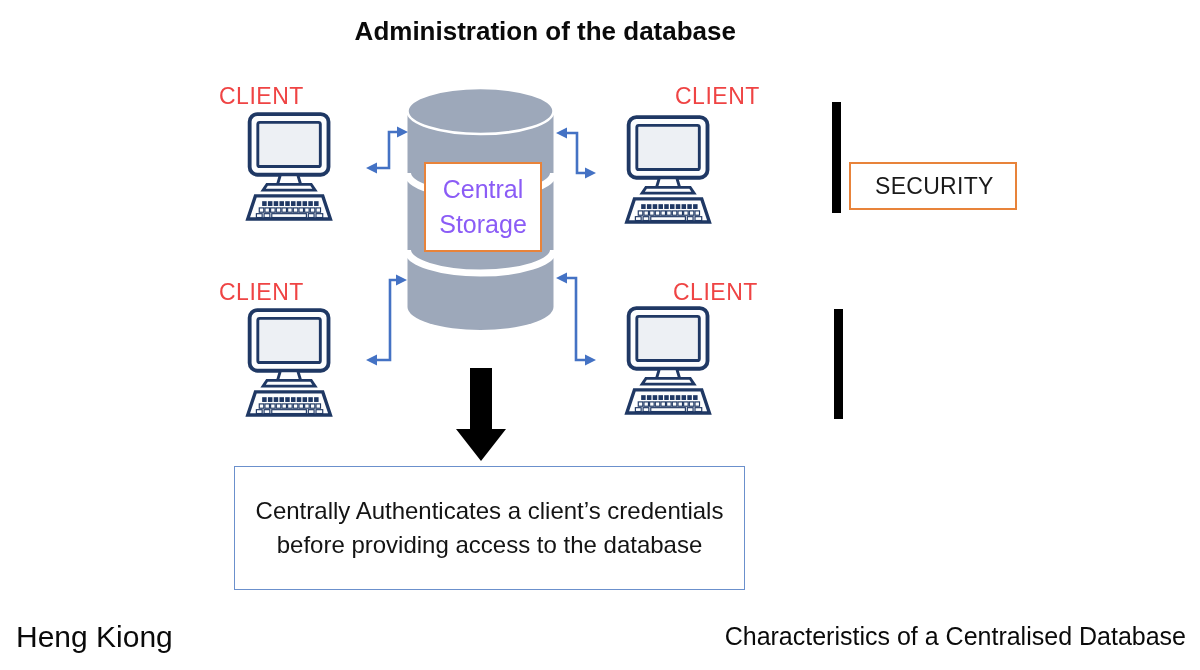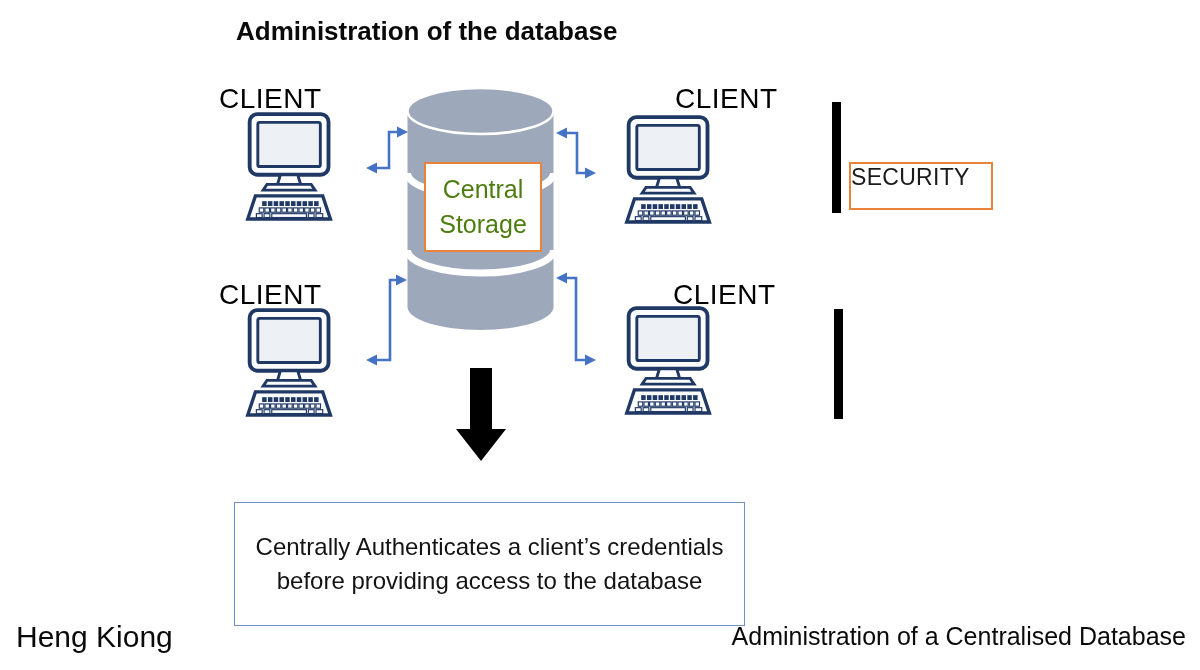--- a/index.html
+++ b/index.html
@@ -2,56 +2,56 @@
 <html style="--cylinder-gray: #9DA8BA; --arrow-blue: #4472C4; --accent-orange: #E8833A; --summary-border-blue: #6B90CC; --computer-navy: #1F3864; --bar-black: #000000;"><head>
 <meta charset="utf-8">
 <style>
   html,body{margin:0;padding:0;background:#fff;}
   .slide{
     position:relative;width:1200px;height:670px;background:#fff;overflow:hidden;
     font-family:"Liberation Sans",sans-serif;color:#111;
   }
   .abs{position:absolute;}
   .slide-title{
-    left:236px;top:16px;width:500px;text-align:left;
+    left:236px;top:16px;width:500px;text-align:right;
     font-size:26px;font-weight:bold;color:#0a0a0a;
   }
-  .client-label{font-size:28px;color:#000000;letter-spacing:.5px;}
+  .client-label{font-size:23px;color:#ef4444;letter-spacing:.5px;}
   .diagram-canvas{position:absolute;left:0;top:0;pointer-events:none;}
   .cyl-body{fill:var(--cylinder-gray,#9DA8BA);}
   .cyl-top{fill:var(--cylinder-gray,#9DA8BA);stroke:#fff;stroke-width:2.5;}
   .sep{stroke:#fff;stroke-width:7;fill:none;}
   .conn{stroke:var(--arrow-blue,#4472C4);stroke-width:2.6;fill:none;}
   .arrowhead{fill:var(--arrow-blue,#4472C4);}
   .black-arrow{fill:var(--bar-black,#000);}
   .pc-fill{fill:#FCFDFE;}
   .pc-line{stroke:var(--computer-navy,#1F3864);}
   .pc-key{fill:var(--computer-navy,#1F3864);}
   .pc-keyline{fill:none;stroke:var(--computer-navy,#1F3864);stroke-width:1.2;}
   .central-storage-box{
     left:424px;top:162px;width:114px;height:86px;background:#fff;
     border:2px solid var(--accent-orange,#E8833A);
     display:flex;align-items:center;justify-content:center;text-align:center;
-    font-size:25px;line-height:1.42;color:#4d7c0f;
+    font-size:25px;line-height:1.42;color:#8b5cf6;
   }
   .side-bar{background:var(--bar-black,#000);width:9px;}
   .security-bar{left:832px;top:102px;height:111px;}
   .reliability-bar{left:834px;top:309px;height:110px;}
   .side-box{
     background:#fff;border:2px solid var(--accent-orange,#E8833A);
-    display:flex;padding-left:0;
+    display:flex;align-items:center;padding-left:24px;
     font-size:23px;color:#1a1a1a;letter-spacing:.3px;
   }
   .security-box{left:849px;top:162px;width:140px;height:44px;}
   .reliability-box{left:849px;top:366px;width:166px;height:45px;}
   .summary-box{
     left:234px;top:466px;width:511px;height:124px;box-sizing:border-box;
     border:1.5px solid var(--summary-border-blue,#6B90CC);background:#fff;
     display:flex;align-items:center;justify-content:center;text-align:center;
-    font-size:24px;line-height:1.43;color:#141414;padding:6px 20px;margin-top:36px;
+    font-size:24px;line-height:1.43;color:#141414;padding:6px 20px;
   }
   .footer-author{left:16px;top:620px;font-size:30px;color:#0a0a0a;}
   .footer-caption{right:14px;top:622px;font-size:25px;color:#0a0a0a;}
 </style>
 </head>
 <body>
 
 <div class="slide">
 
   <div class="abs slide-title">Administration of the database</div>
@@ -154,15 +154,15 @@
   <div class="abs side-box security-box">
     <span>SECURITY</span>
   </div>
   <div class="abs side-bar reliability-bar"></div>
 
   <div class="abs summary-box">
     <span>Centrally Authenticates a client’s credentials before providing access to the database</span>
   </div>
 
   <div class="abs footer-author">Heng Kiong</div>
-  <div class="abs footer-caption">Administration of a Centralised Database</div>
+  <div class="abs footer-caption">Characteristics of a Centralised Database</div>
 
 </div>
 
 </body></html>

